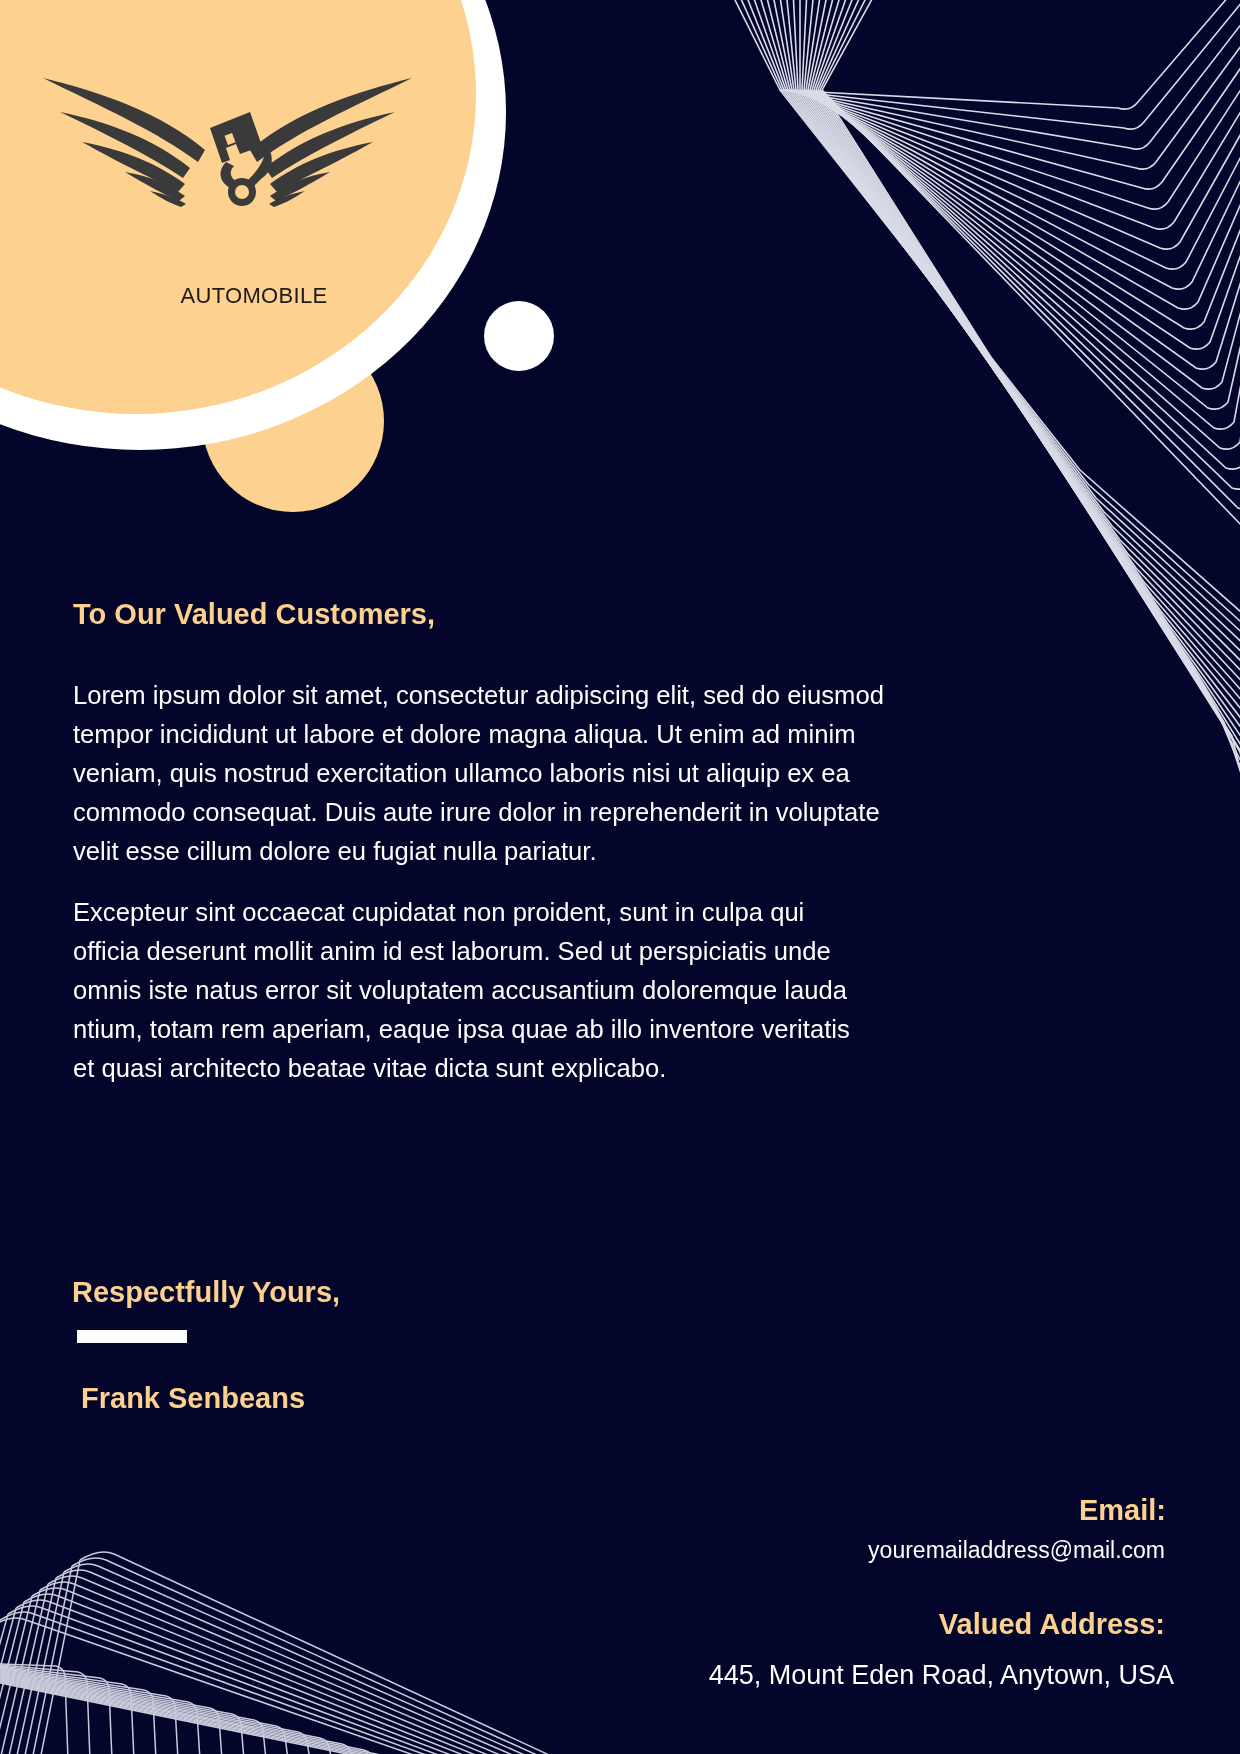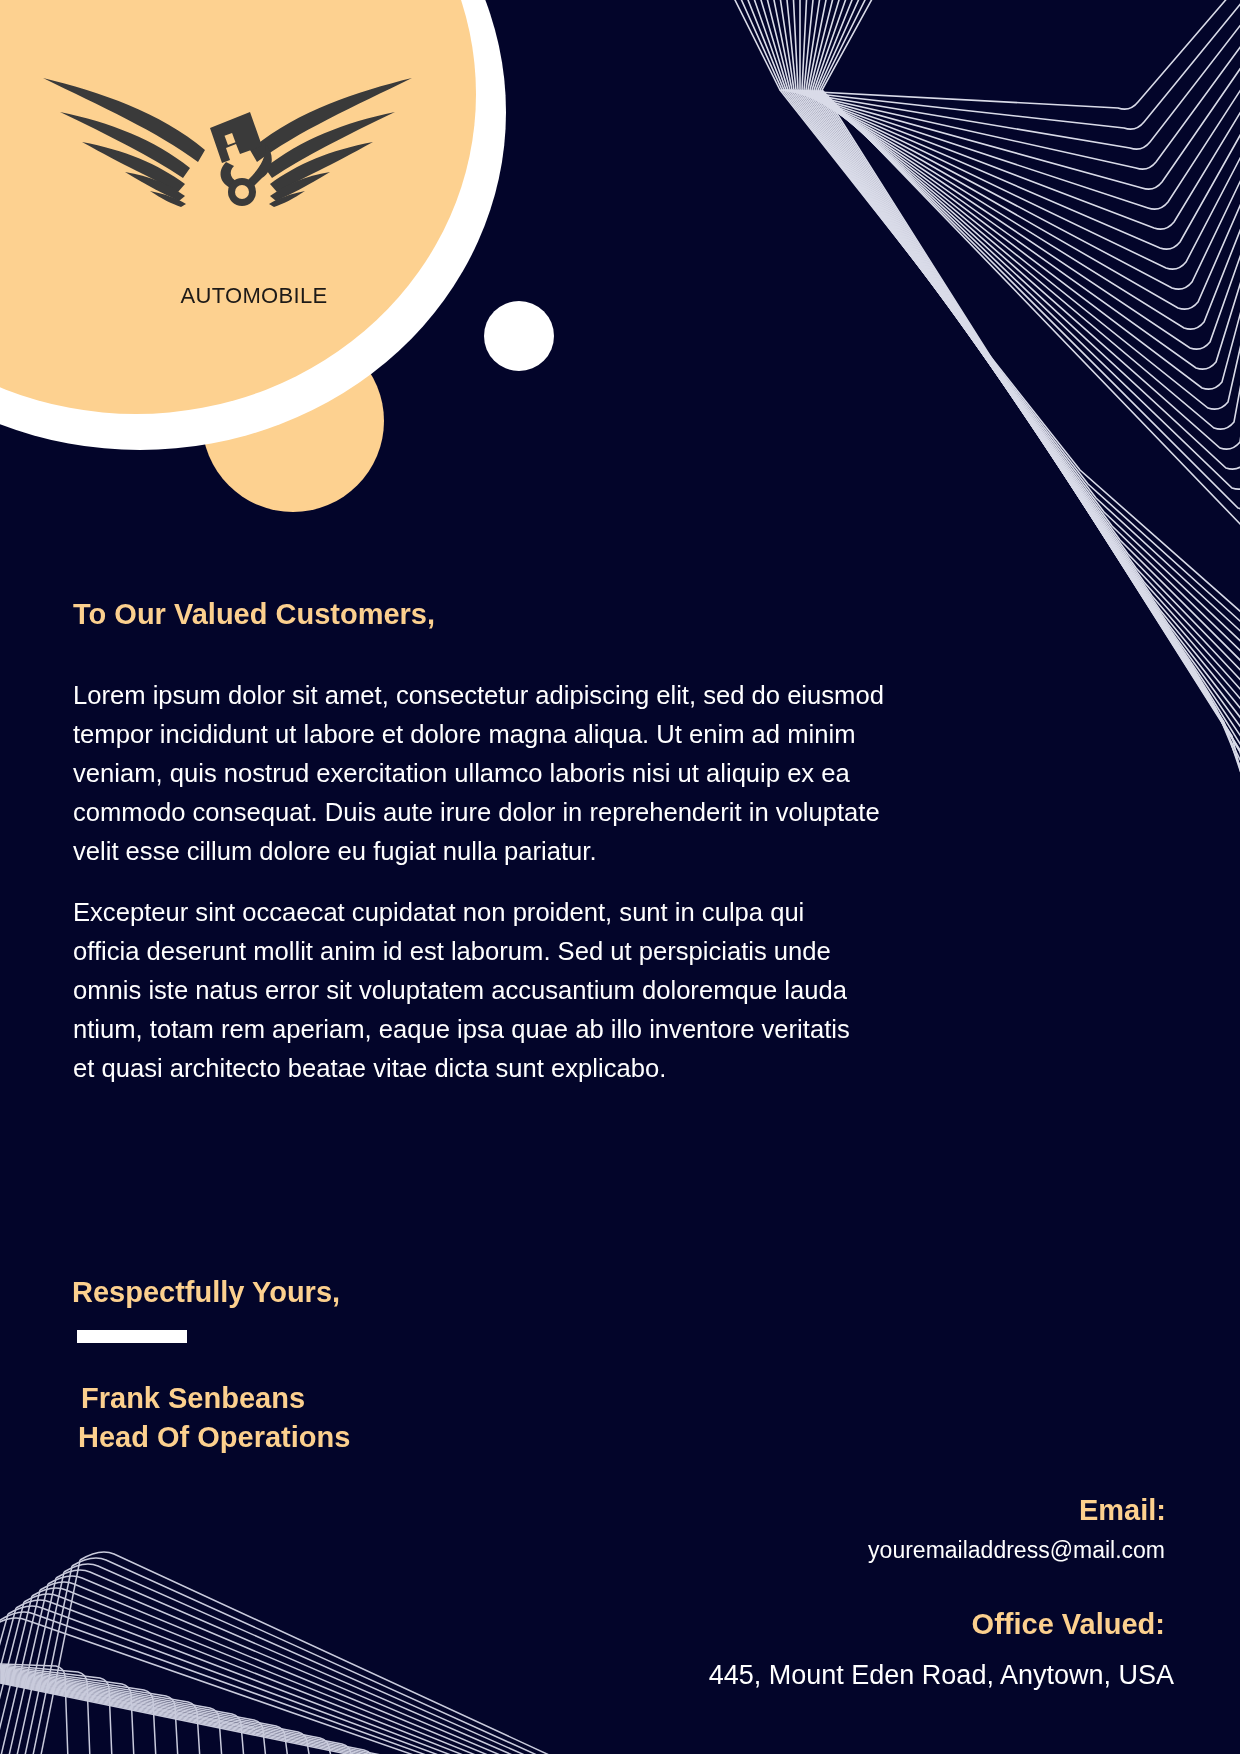--- a/index.html
+++ b/index.html
@@ -211,19 +211,18 @@
 velit esse cillum dolore eu fugiat nulla pariatur.</div>
   <div class="body-text p2">Excepteur sint occaecat cupidatat non proident, sunt in culpa qui
 officia deserunt mollit anim id est laborum. Sed ut perspiciatis unde
 omnis iste natus error sit voluptatem accusantium doloremque lauda
 ntium, totam rem aperiam, eaque ipsa quae ab illo inventore veritatis
 et quasi architecto beatae vitae dicta sunt explicabo.</div>
 
   <div class="closing gold">Respectfully Yours,</div>
   <div class="sig-bar"></div>
   <div class="signer-name gold">Frank Senbeans</div>
-  <div class="signer-title gold">Head Of Operations</div>
 
   <div class="contact email-label gold">Email:</div>
   <div class="contact email-value">youremailaddress@mail.com</div>
-  <div class="contact addr-label gold">Office Valued:</div>
+  <div class="contact addr-label gold">Valued Address:</div>
   <div class="contact addr-value">445, Mount Eden Road, Anytown, USA</div>
 </div>
 
 </body></html>

